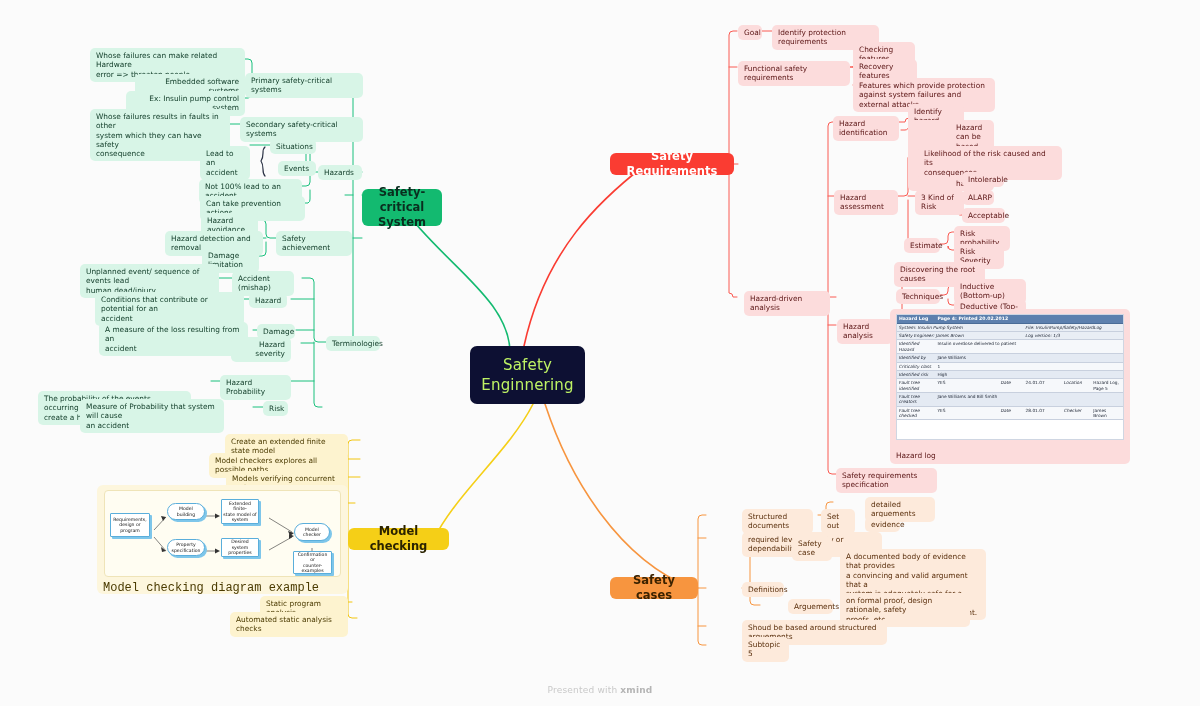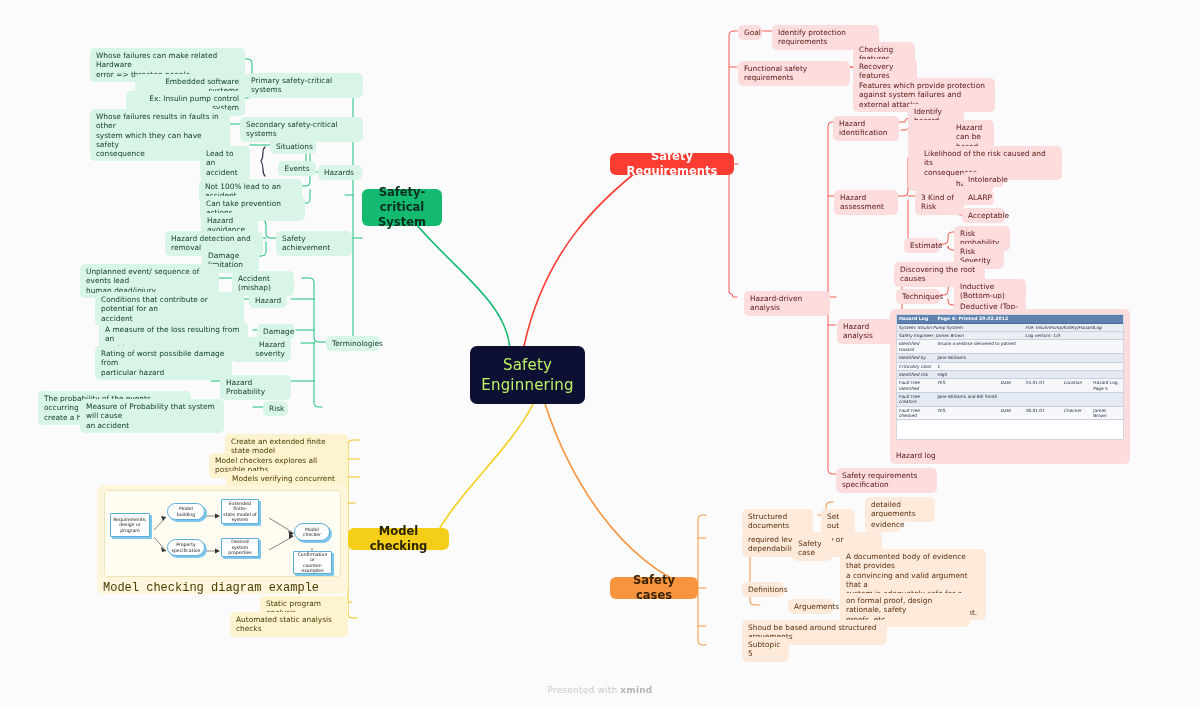--- a/index.html
+++ b/index.html
@@ -208,21 +208,21 @@
   <div class="node g" style="left:135px; top:74px; width:110px; text-align:right;">Embedded software systems</div>
   <div class="node g" style="left:126px; top:91px; width:119px; text-align:right;">Ex: Insulin pump control system</div>
 
   <div class="node g" style="left:240px; top:117px; width:123px;">Secondary safety-critical systems</div>
   <div class="node g" style="left:90px; top:109px; width:140px;">Whose failures results in faults in other
 system which they can have safety
 consequence</div>
 
   <div class="node g" style="left:318px; top:165px; width:44px;">Hazards</div>
   <div class="node g" style="left:270px; top:139px; width:46px;">Situations</div>
-  <div class="node g" style="left:278px; top:161px; width:38px; text-align:center;">Events</div>
+  <div class="node g" style="left:278px; top:161px; width:38px; text-align:left;">Events</div>
   <div class="node g" style="left:200px; top:146px; width:50px;">Lead to an
 accident</div>
   <div class="node g" style="left:199px; top:179px; width:103px;">Not 100% lead to an accident</div>
   <div class="node g" style="left:200px; top:196px; width:105px;">Can take prevention actions</div>
 
   <div class="node g" style="left:276px; top:231px; width:76px;">Safety achievement</div>
   <div class="node g" style="left:201px; top:213px; width:57px;">Hazard avoidance</div>
   <div class="node g" style="left:165px; top:231px; width:98px;">Hazard detection and removal</div>
   <div class="node g" style="left:202px; top:248px; width:57px;">Damage limitation</div>
 
@@ -234,22 +234,20 @@
 
   <div class="node g" style="left:249px; top:293px; width:38px;">Hazard</div>
   <div class="node g" style="left:95px; top:292px; width:149px;">Conditions that contribute or potential for an
 accident</div>
 
   <div class="node g" style="left:257px; top:324px; width:38px;">Damage</div>
   <div class="node g" style="left:99px; top:322px; width:149px;">A measure of the loss resulting from an
 accident</div>
 
   <div class="node g" style="left:231px; top:337px; width:60px;text-align:right;">Hazard severity</div>
-  <div class="node g" style="left:95px; top:346px; width:137px;">Rating of worst possibile damage from
-particular hazard</div>
 
   <div class="node g" style="left:220px; top:375px; width:71px;">Hazard Probability</div>
   <div class="node g" style="left:38px; top:391px; width:153px;">The probability of the events occurring which
 create a hazard</div>
 
   <div class="node g" style="left:263px; top:401px; width:25px;">Risk</div>
   <div class="node g" style="left:80px; top:399px; width:144px;">Measure of Probability that system will cause
 an accident</div>
 
   <div class="node r" style="left:738px; top:25px; width:24px;">Goal</div>

